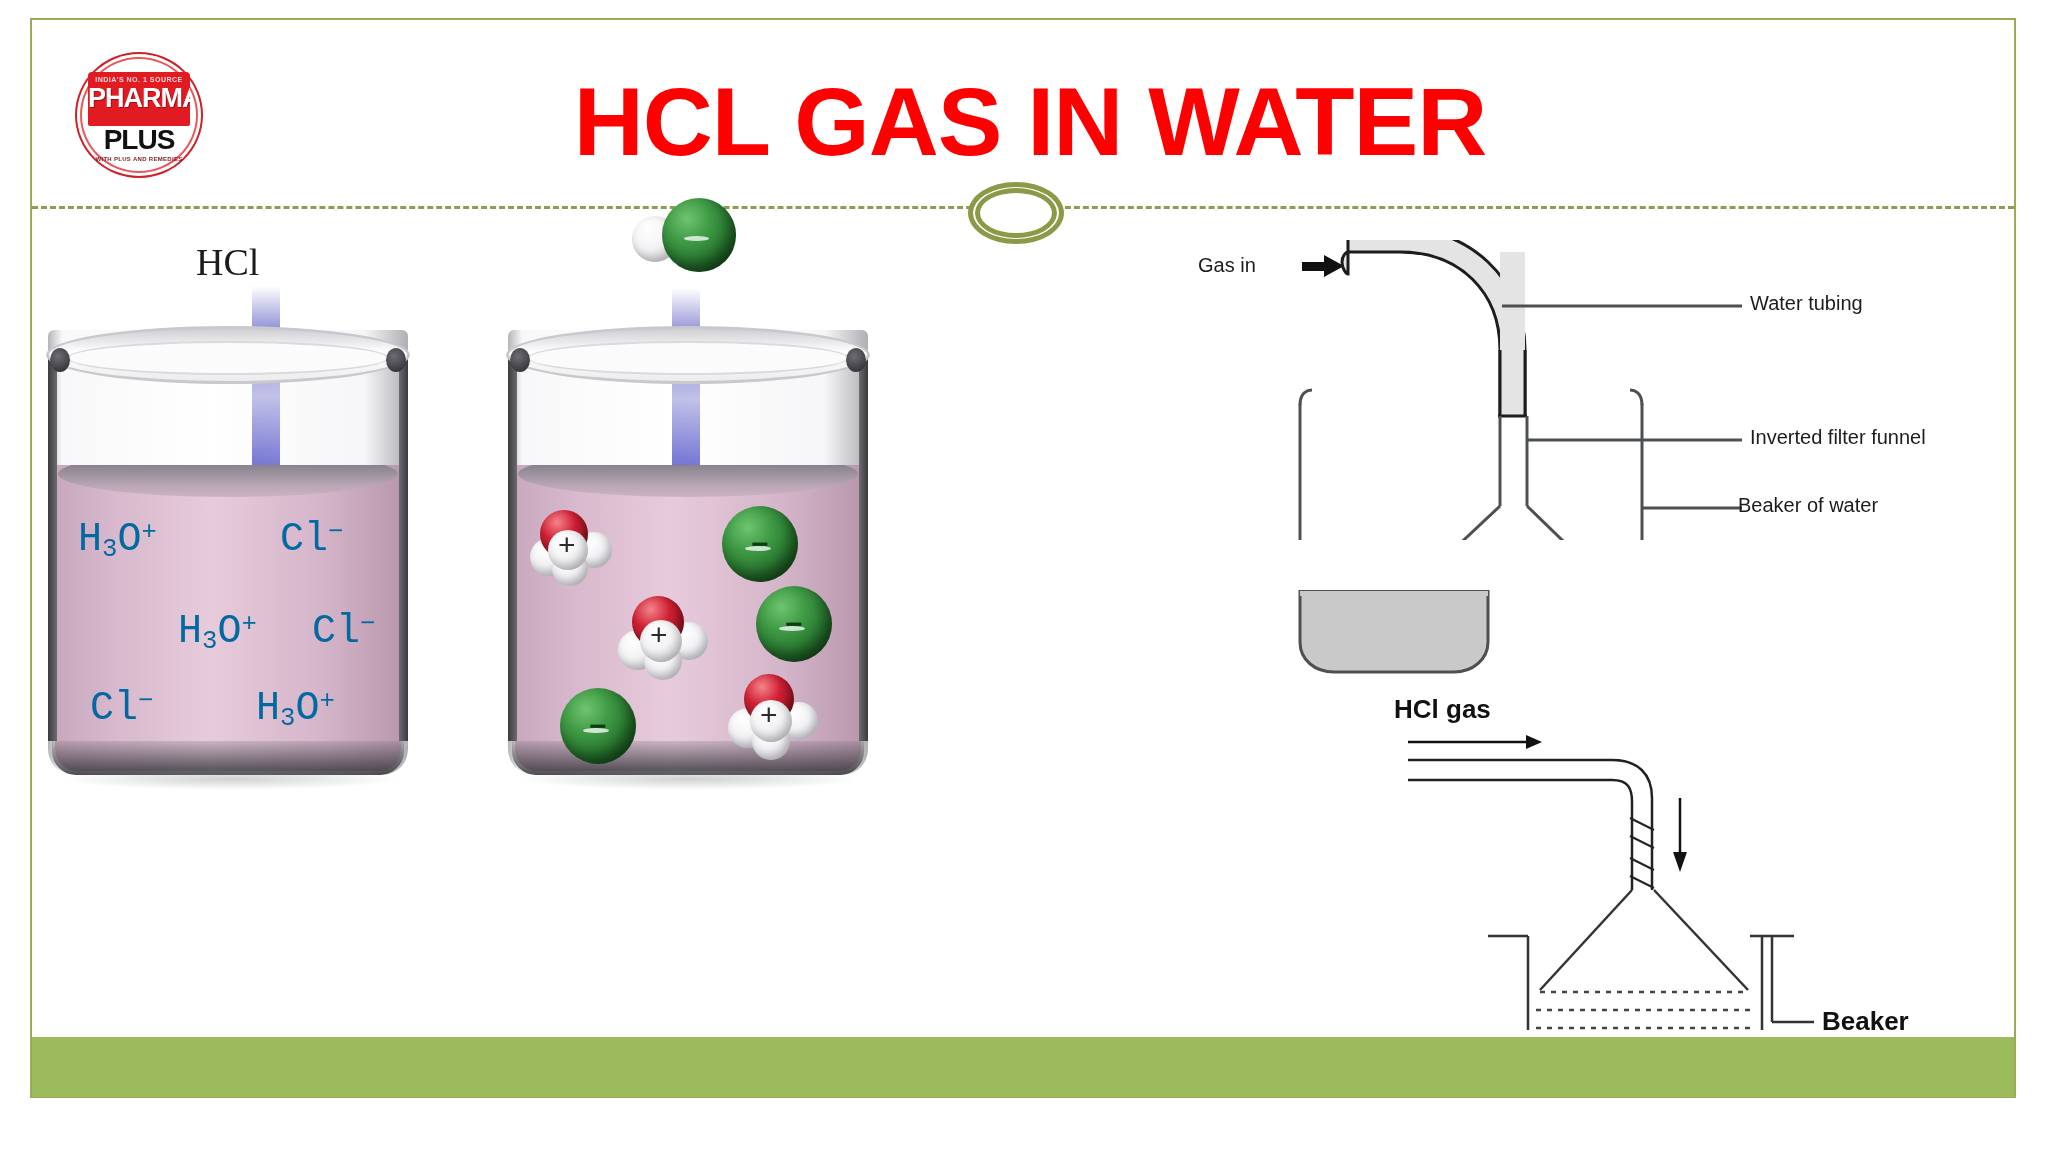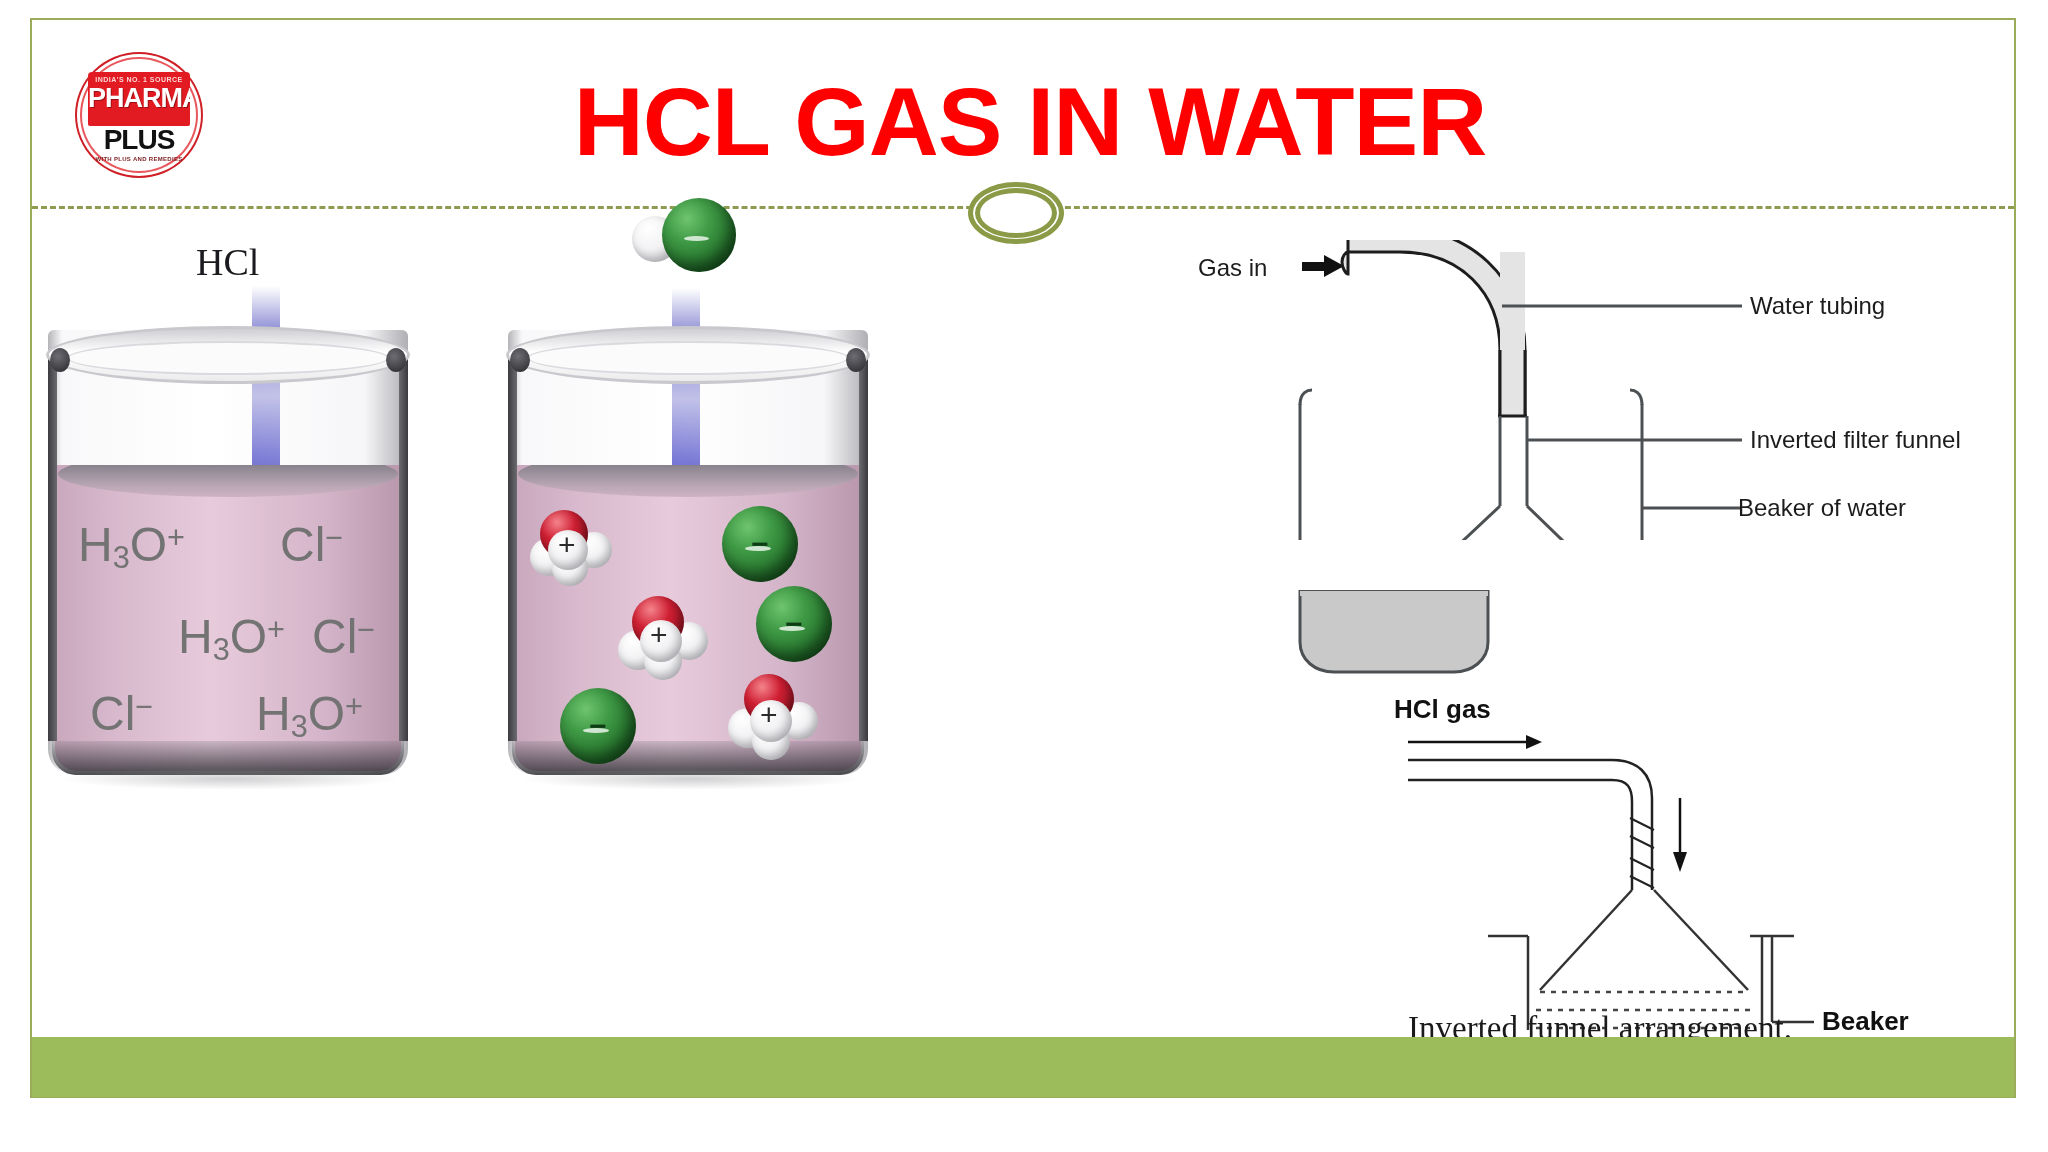--- a/index.html
+++ b/index.html
@@ -90,28 +90,28 @@
   .cl-sphere .glint{position:absolute;left:30%;top:52%;width:34%;height:5px;border-radius:50%;
       background:rgba(255,255,255,.75);}
   .cl-sign{position:absolute;left:0;top:0;width:100%;height:100%;
       display:flex;align-items:center;justify-content:center;color:#0d3d14;font-size:30px;font-weight:bold;}
   .o-sphere{background:radial-gradient(circle at 36% 26%,#f4838b 0%,#cf1f33 38%,#8e0f1d 100%);
       box-shadow:inset -4px -5px 10px rgba(0,0,0,.40);}
   .h-sphere{background:radial-gradient(circle at 36% 28%,#ffffff 0%,#f2f2f4 45%,#c9c9d0 100%);
       box-shadow:inset -3px -4px 8px rgba(0,0,0,.22);}
   .plus-mark{position:absolute;color:#2b2b2b;font-size:30px;font-weight:500;font-family:"Liberation Sans",sans-serif;}
 
-  .ion-label{position:absolute;color:#737373;font-family:Liberation Sans, sans-serif;font-size:48px;}
+  .ion-label{position:absolute;color:#0369a1;font-family:Liberation Mono, monospace;font-size:40px;}
   .ion-label sub{font-size:.64em;vertical-align:-.22em;}
   .ion-label sup{font-size:.64em;vertical-align:.42em;}
   .hcl-label{position:absolute;color:#1b1b1f;font-family:"Liberation Serif",serif;font-size:38px;}
 
   
   .diagram{position:absolute;}
-  .dlabel{position:absolute;color:#1c1c1c;font-size:24px;font-family:"Liberation Sans",sans-serif;white-space:nowrap;}
+  .dlabel{position:absolute;color:#1c1c1c;font-size:20px;font-family:"Liberation Sans",sans-serif;white-space:nowrap;}
   .dlabel-b{position:absolute;color:#111;font-size:26px;font-weight:bold;
       font-family:"Liberation Sans",sans-serif;white-space:nowrap;}
   .caption{position:absolute;color:#1a1a1a;font-size:33px;
       font-family:"Liberation Serif",serif;white-space:nowrap;}
 
   .gas-arrow{position:absolute;width:0;height:0;border-top:11px solid transparent;
       border-bottom:11px solid transparent;border-left:20px solid #111;}
   .gas-arrow-stem{position:absolute;height:9px;background:#111;}
 
   .bottombar{position:absolute;left:32px;top:1037px;width:1982px;height:60px;background:#9cbc5c;}
@@ -328,17 +328,16 @@
 
       <line x1="150" y1="302" x2="356" y2="302" stroke="#444" stroke-width="2.5" stroke-dasharray="5 6"></line>
       <line x1="146" y1="320" x2="360" y2="320" stroke="#444" stroke-width="2.5" stroke-dasharray="5 6"></line>
       <line x1="146" y1="338" x2="360" y2="338" stroke="#444" stroke-width="2.5" stroke-dasharray="5 6"></line>
       <line x1="146" y1="354" x2="360" y2="354" stroke="#444" stroke-width="2.5" stroke-dasharray="6 7"></line>
     </svg>
 
     <div class="dlabel-b" style="left:432px;top:316px;">Beaker</div>
   </div>
 
-  <div class="caption" style="left:1408px;top:1010px;">Inverted funnel arrangement.</div>
 
   <div class="bottombar"></div>
 
 </div>
 
 </body></html>

